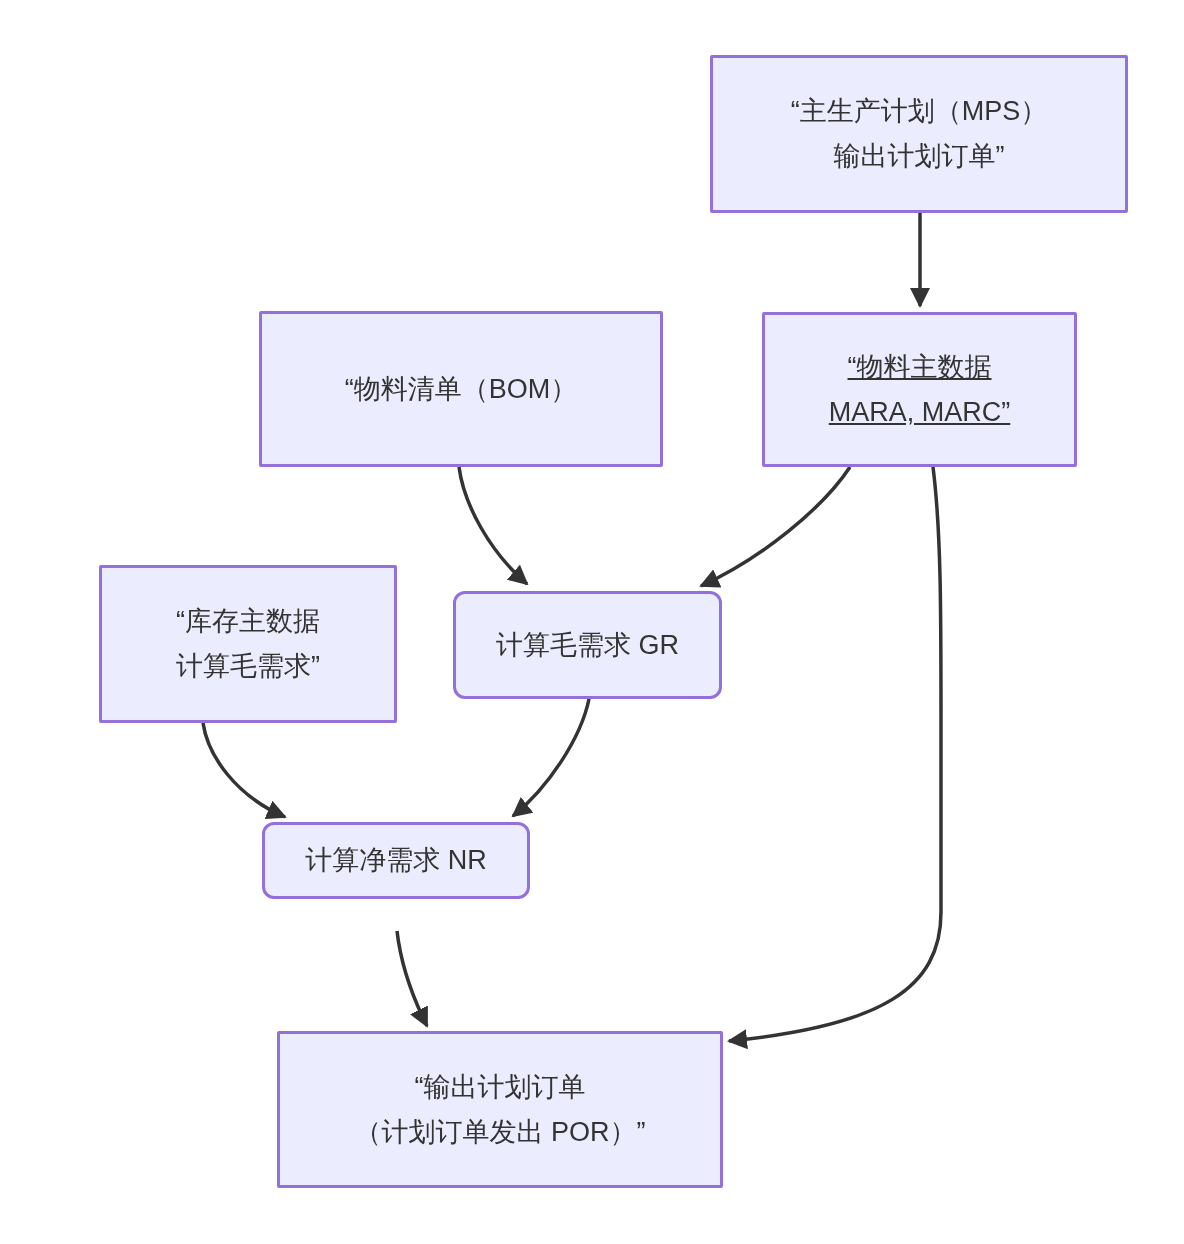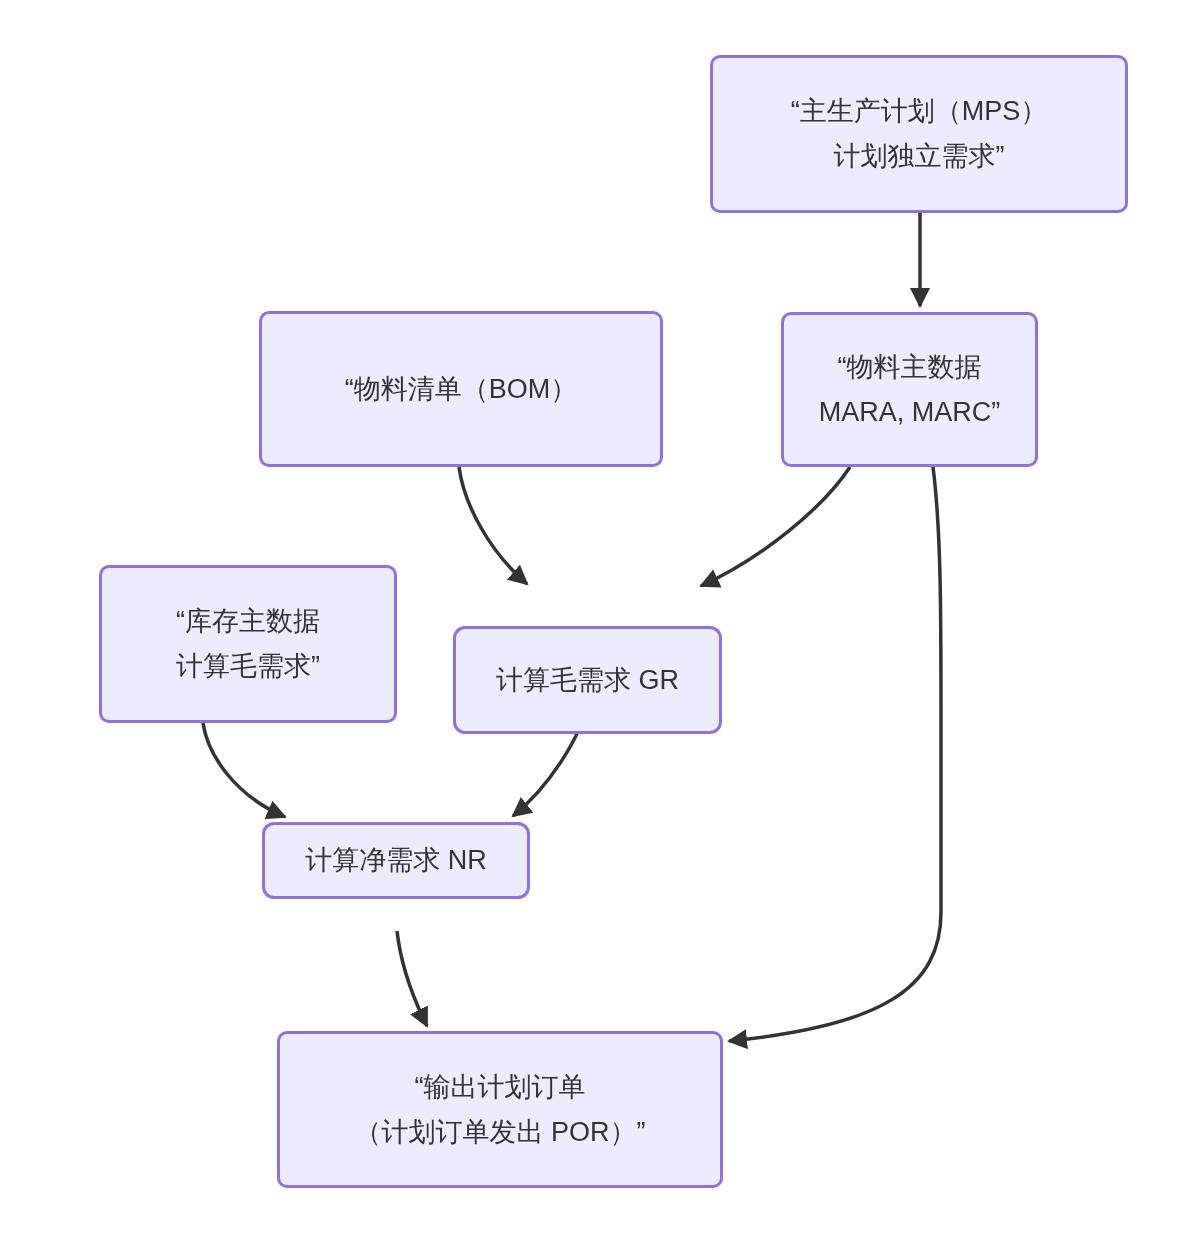--- a/index.html
+++ b/index.html
@@ -31,30 +31,30 @@
     color: #333333;
     display: flex;
     flex-direction: column;
     align-items: center;
     justify-content: center;
     text-align: center;
     font-size: 27px;
     line-height: 45px;
     z-index: 1;
   }
-  .node.rect   { border-radius: 10px; text-align: center; }
+  .node.rect   { border-radius: 2px; text-align: center; }
   .node.round  { border-radius: 12px; }
   .node span { display: block; white-space: nowrap; }
 
   
   #node-mps  { left: 710px; top: 55px;   width: 418px; height: 158px; }
   #node-bom  { left: 259px; top: 311px;  width: 404px; height: 156px; gap: 16px; }
-  #node-mara { left: 781px; top: 312px;  width: 257px; height: 155px; }
+  #node-mara { left: 762px; top: 312px;  width: 315px; height: 155px; text-decoration: underline; }
   #node-inv  { left: 55px;  top: 565px;  width: 298px; height: 158px; margin-left: 44px; }
-  #node-gr   { left: 453px; top: 626px;  width: 269px; height: 108px; }
+  #node-gr   { left: 453px; top: 591px;  width: 269px; height: 108px; }
   #node-nr   { left: 262px; top: 822px;  width: 268px; height: 77px; }
   #node-por  { left: 277px; top: 1031px; width: 446px; height: 157px; }
 
   .edge {
     fill: none;
     stroke: #333333;
     stroke-width: 3.5px;
   }
 </style>
 </head>
@@ -79,21 +79,21 @@
 
     <path class="edge" marker-end="url(#arrowhead)" d="M 589 699 C 581 738, 548 788, 513 816"></path>
 
     <path class="edge" marker-end="url(#arrowhead)" d="M 397 931 C 401 966, 414 1000, 427 1026"></path>
 
     <path class="edge" marker-end="url(#arrowhead)" d="M 933 467 C 941 530, 941 610, 941 720 C 941 830, 941 880, 941 912 C 941 988, 882 1026, 729 1041"></path>
   </svg>
 
   <div class="node rect" id="node-mps">
     <span>“主生产计划（MPS）</span>
-    <span>计划独立需求”</span>
+    <span>输出计划订单”</span>
   </div>
 
   <div class="node rect" id="node-bom">
     <span>“物料清单（BOM）</span>
   </div>
 
   <div class="node rect" id="node-mara">
     <span>“物料主数据</span>
     <span>MARA, MARC”</span>
   </div>

